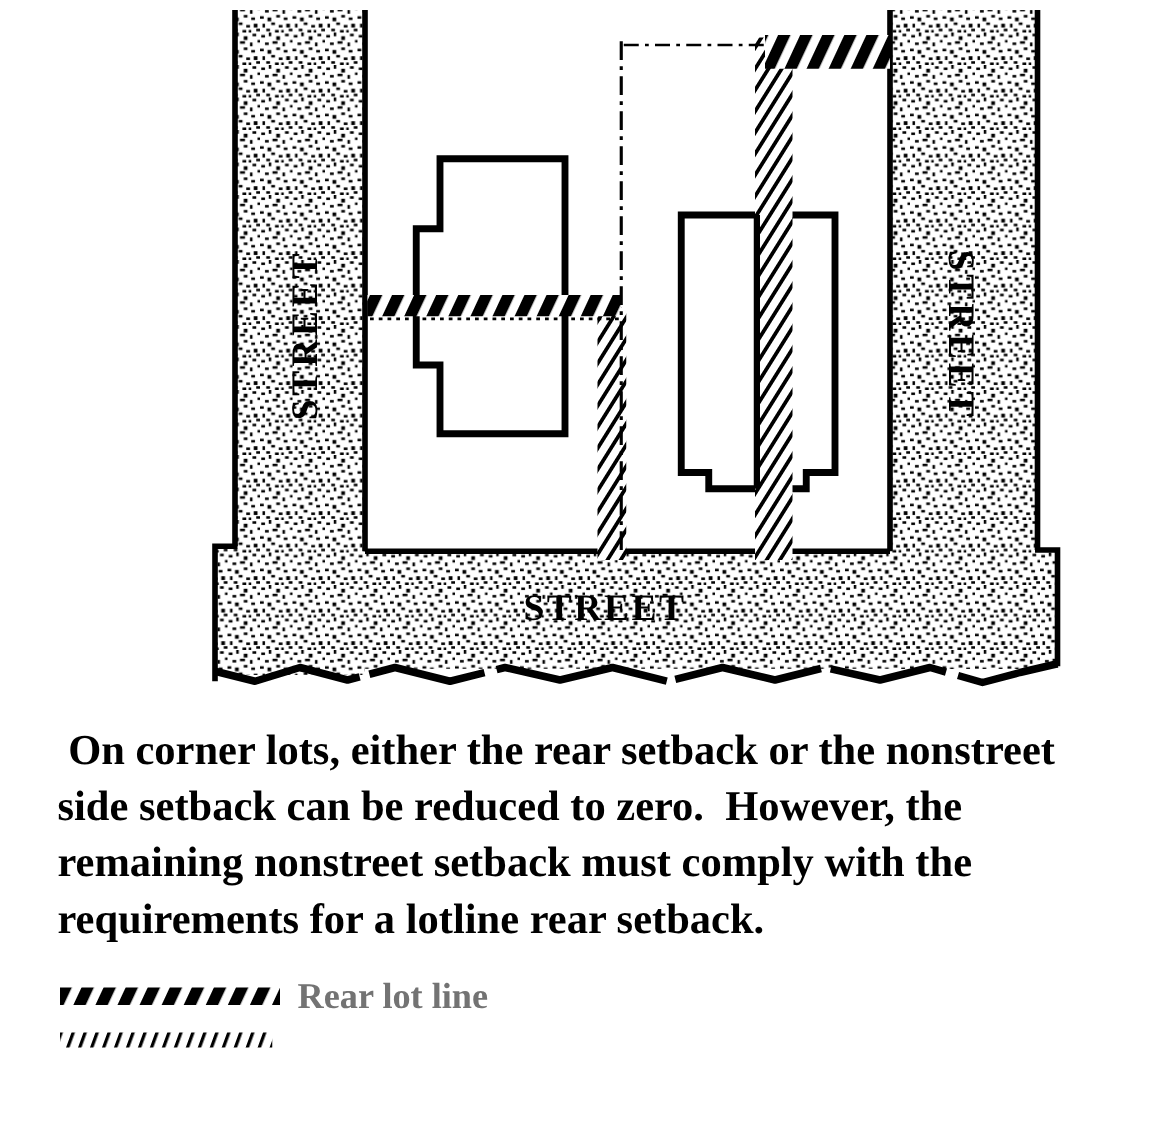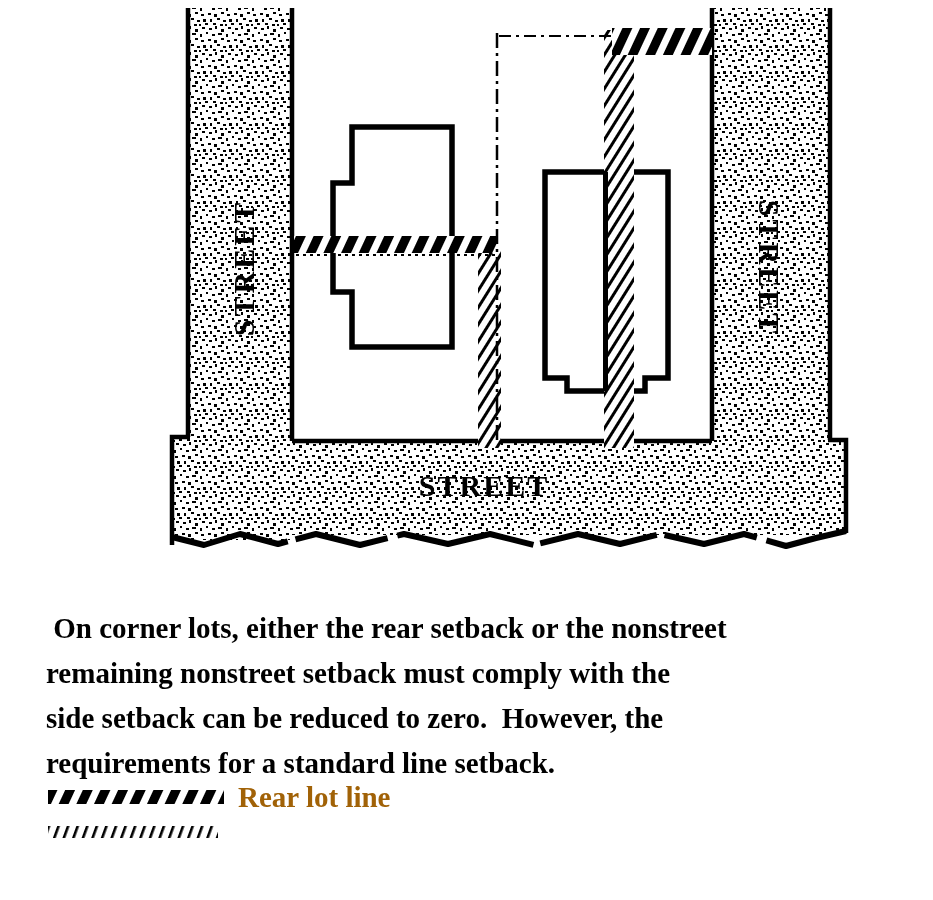--- a/index.html
+++ b/index.html
@@ -13,35 +13,34 @@
     overflow: hidden;
   }
   .diagram { position: absolute; top: 0; left: 0; }
   .caption {
     position: absolute;
     left: 46px;
     top: 578px;
     width: 860px;
     color: #000000;
     font-weight: bold;
-    font-size: 29px;
+    font-size: 34px;
     line-height: 45px;
-    margin-top: 28px;
   }
   .caption .cap-line { white-space: pre-wrap; }
   .legend {
     position: absolute;
     left: 48px;
     top: 779px;
   }
   .legend-row {
     display: flex;
     align-items: center;
     margin-bottom: 10px;
-    color: #a16207;
+    color: #737373;
     font-weight: bold;
     font-size: 29px;
     line-height: 36px;
   }
   .legend-row .swatch { margin-right: 14px; flex: 0 0 auto; }
 </style>
 </head>
 <body>
 
 <div class="page">
@@ -119,23 +118,23 @@
 
     <line x1="497" y1="33" x2="497" y2="441" stroke="#000000" stroke-width="2.5" stroke-dasharray="15 5 3 5"></line>
     <line x1="499" y1="36" x2="612" y2="36" stroke="#000000" stroke-width="2" stroke-dasharray="12 5 3 5"></line>
     <line x1="296" y1="255" x2="497" y2="255" stroke="#000000" stroke-width="2.2" stroke-dasharray="3 4"></line>
 
     <polyline points="172,537 204,545 240,534 278,544 316,534 360,545 404,534 448,544 490,534 534,545 578,534 620,544 660,534 704,544 744,534 786,546 816,538 846,531" fill="none" stroke="#000000" stroke-width="6" stroke-linejoin="round" stroke-dasharray="120 8 95 10 140 7"></polyline>
   </svg>
 
   <div class="caption">
     <div class="cap-line"> On corner lots, either the rear setback or the nonstreet</div>
+    <div class="cap-line">side setback can be reduced to zero.  However, the</div>
     <div class="cap-line">remaining nonstreet setback must comply with the</div>
-    <div class="cap-line">side setback can be reduced to zero.  However, the</div>
-    <div class="cap-line">requirements for a standard line setback.</div>
+    <div class="cap-line">requirements for a lotline rear setback.</div>
   </div>
 
   <div class="legend">
     <div class="legend-row">
       <svg class="swatch" width="176" height="16" xmlns="http://www.w3.org/2000/svg">
         <defs>
           <pattern id="legendbold" width="16" height="16" patternUnits="userSpaceOnUse" patternTransform="rotate(25)">
             <rect width="16" height="16" fill="#ffffff"></rect>
             <rect width="9" height="16" fill="#000000"></rect>
           </pattern>

